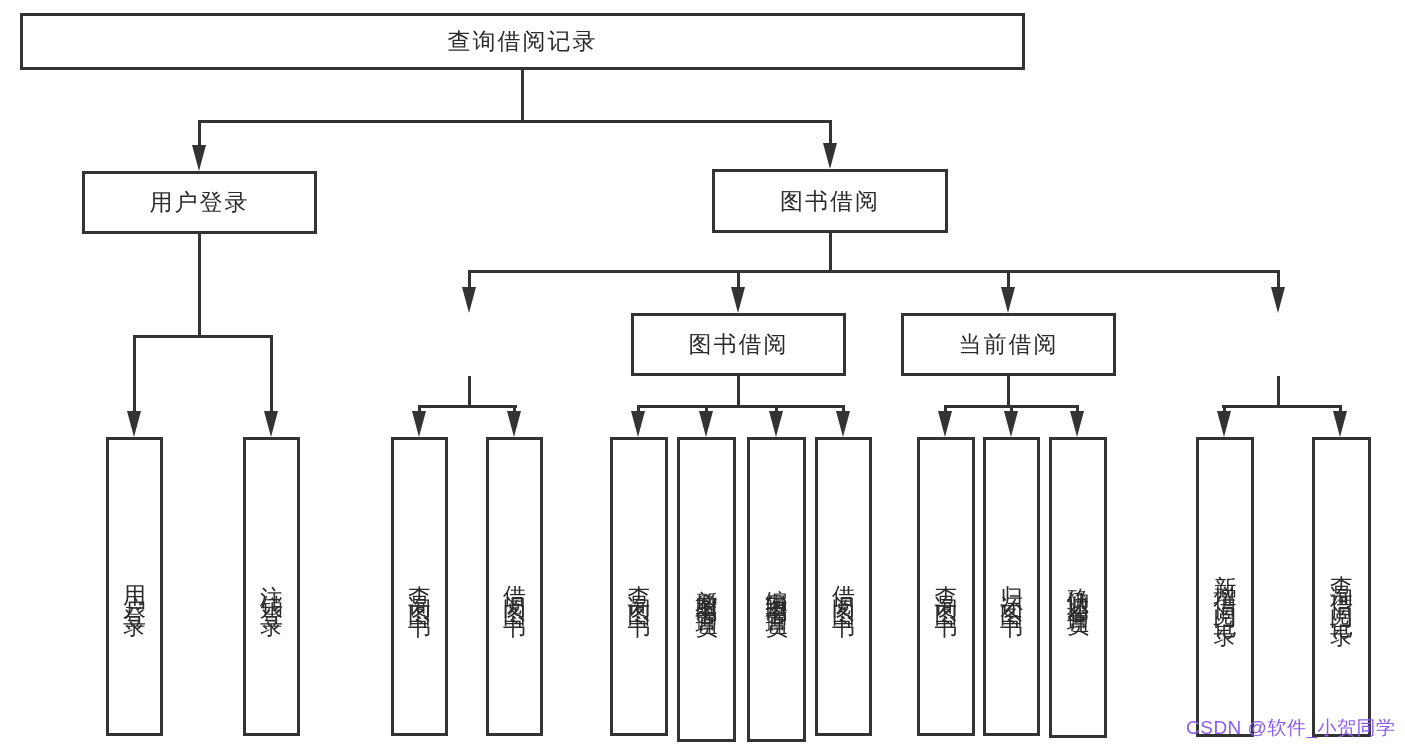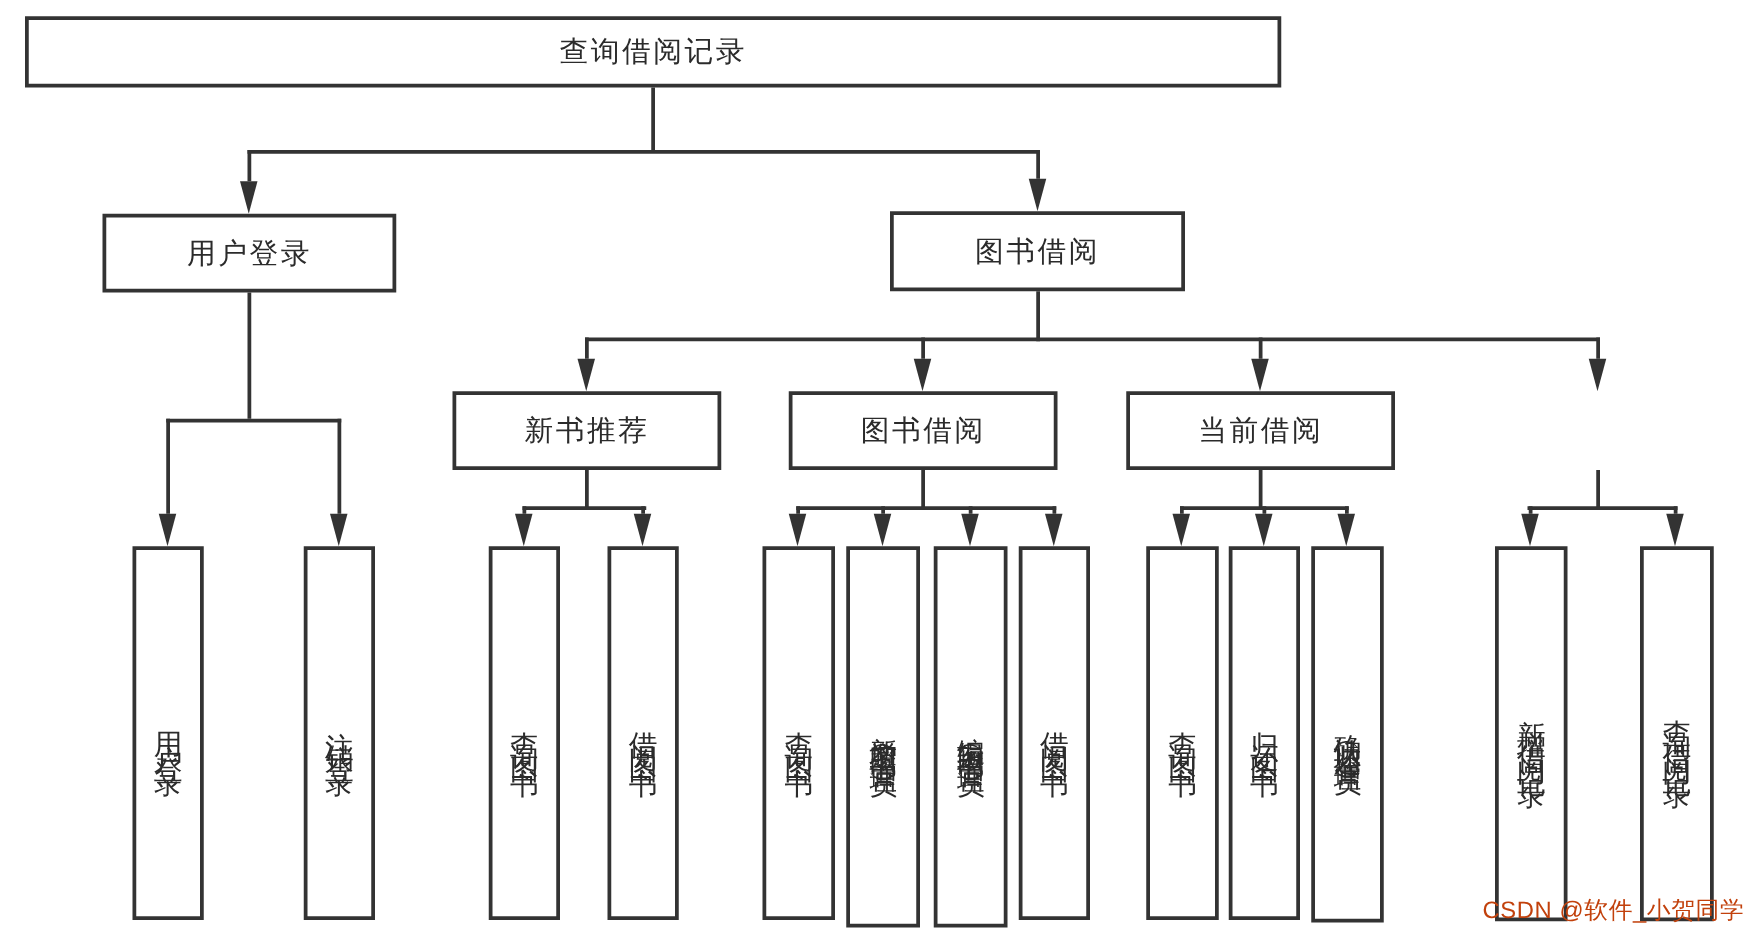--- a/index.html
+++ b/index.html
@@ -45,21 +45,21 @@
   .arrow .head{
     width:0;height:0;
     border-left:7px solid transparent;
     border-right:7px solid transparent;
     border-top:26px solid #333333;
   }
   .watermark{
     position:absolute;
     left:1186px;top:715px;
     font-size:19px;
-    color:#c2410c;
+    color:#8b5cf6;
     letter-spacing:0.5px;
     white-space:nowrap;
     z-index:5;
   }
   
   #b-root{left:20px;top:13px;width:1005px;height:57px}
   #b-user{left:82px;top:171px;width:235px;height:63px}
   #b-mgmt{left:712px;top:169px;width:236px;height:64px}
   #b-s0{left:362px;top:313px;width:215px;height:63px}
   #b-s1{left:631px;top:313px;width:215px;height:63px}
@@ -123,21 +123,20 @@
     </div>
   <div class="arrow" style="left:1001px;top:270px;--stem:17px">
       <div class="stem"></div>
       <div class="head"></div>
     </div>
   <div class="arrow" style="left:1271px;top:270px;--stem:17px">
       <div class="stem"></div>
       <div class="head"></div>
     </div>
 
-  <div class="node" id="b-s0">新书推荐</div>
   <div class="node" id="b-s1">图书借阅</div>
   <div class="node" id="b-s2">当前借阅</div>
 
   <div class="vline" style="left:468px;top:376px;height:32px"></div>
   <div class="hline" style="left:418px;top:405px;width:99px"></div>
   <div class="arrow" style="left:412px;top:405px;--stem:6px">
       <div class="stem"></div>
       <div class="head"></div>
     </div>
   <div class="arrow" style="left:507px;top:405px;--stem:6px">

